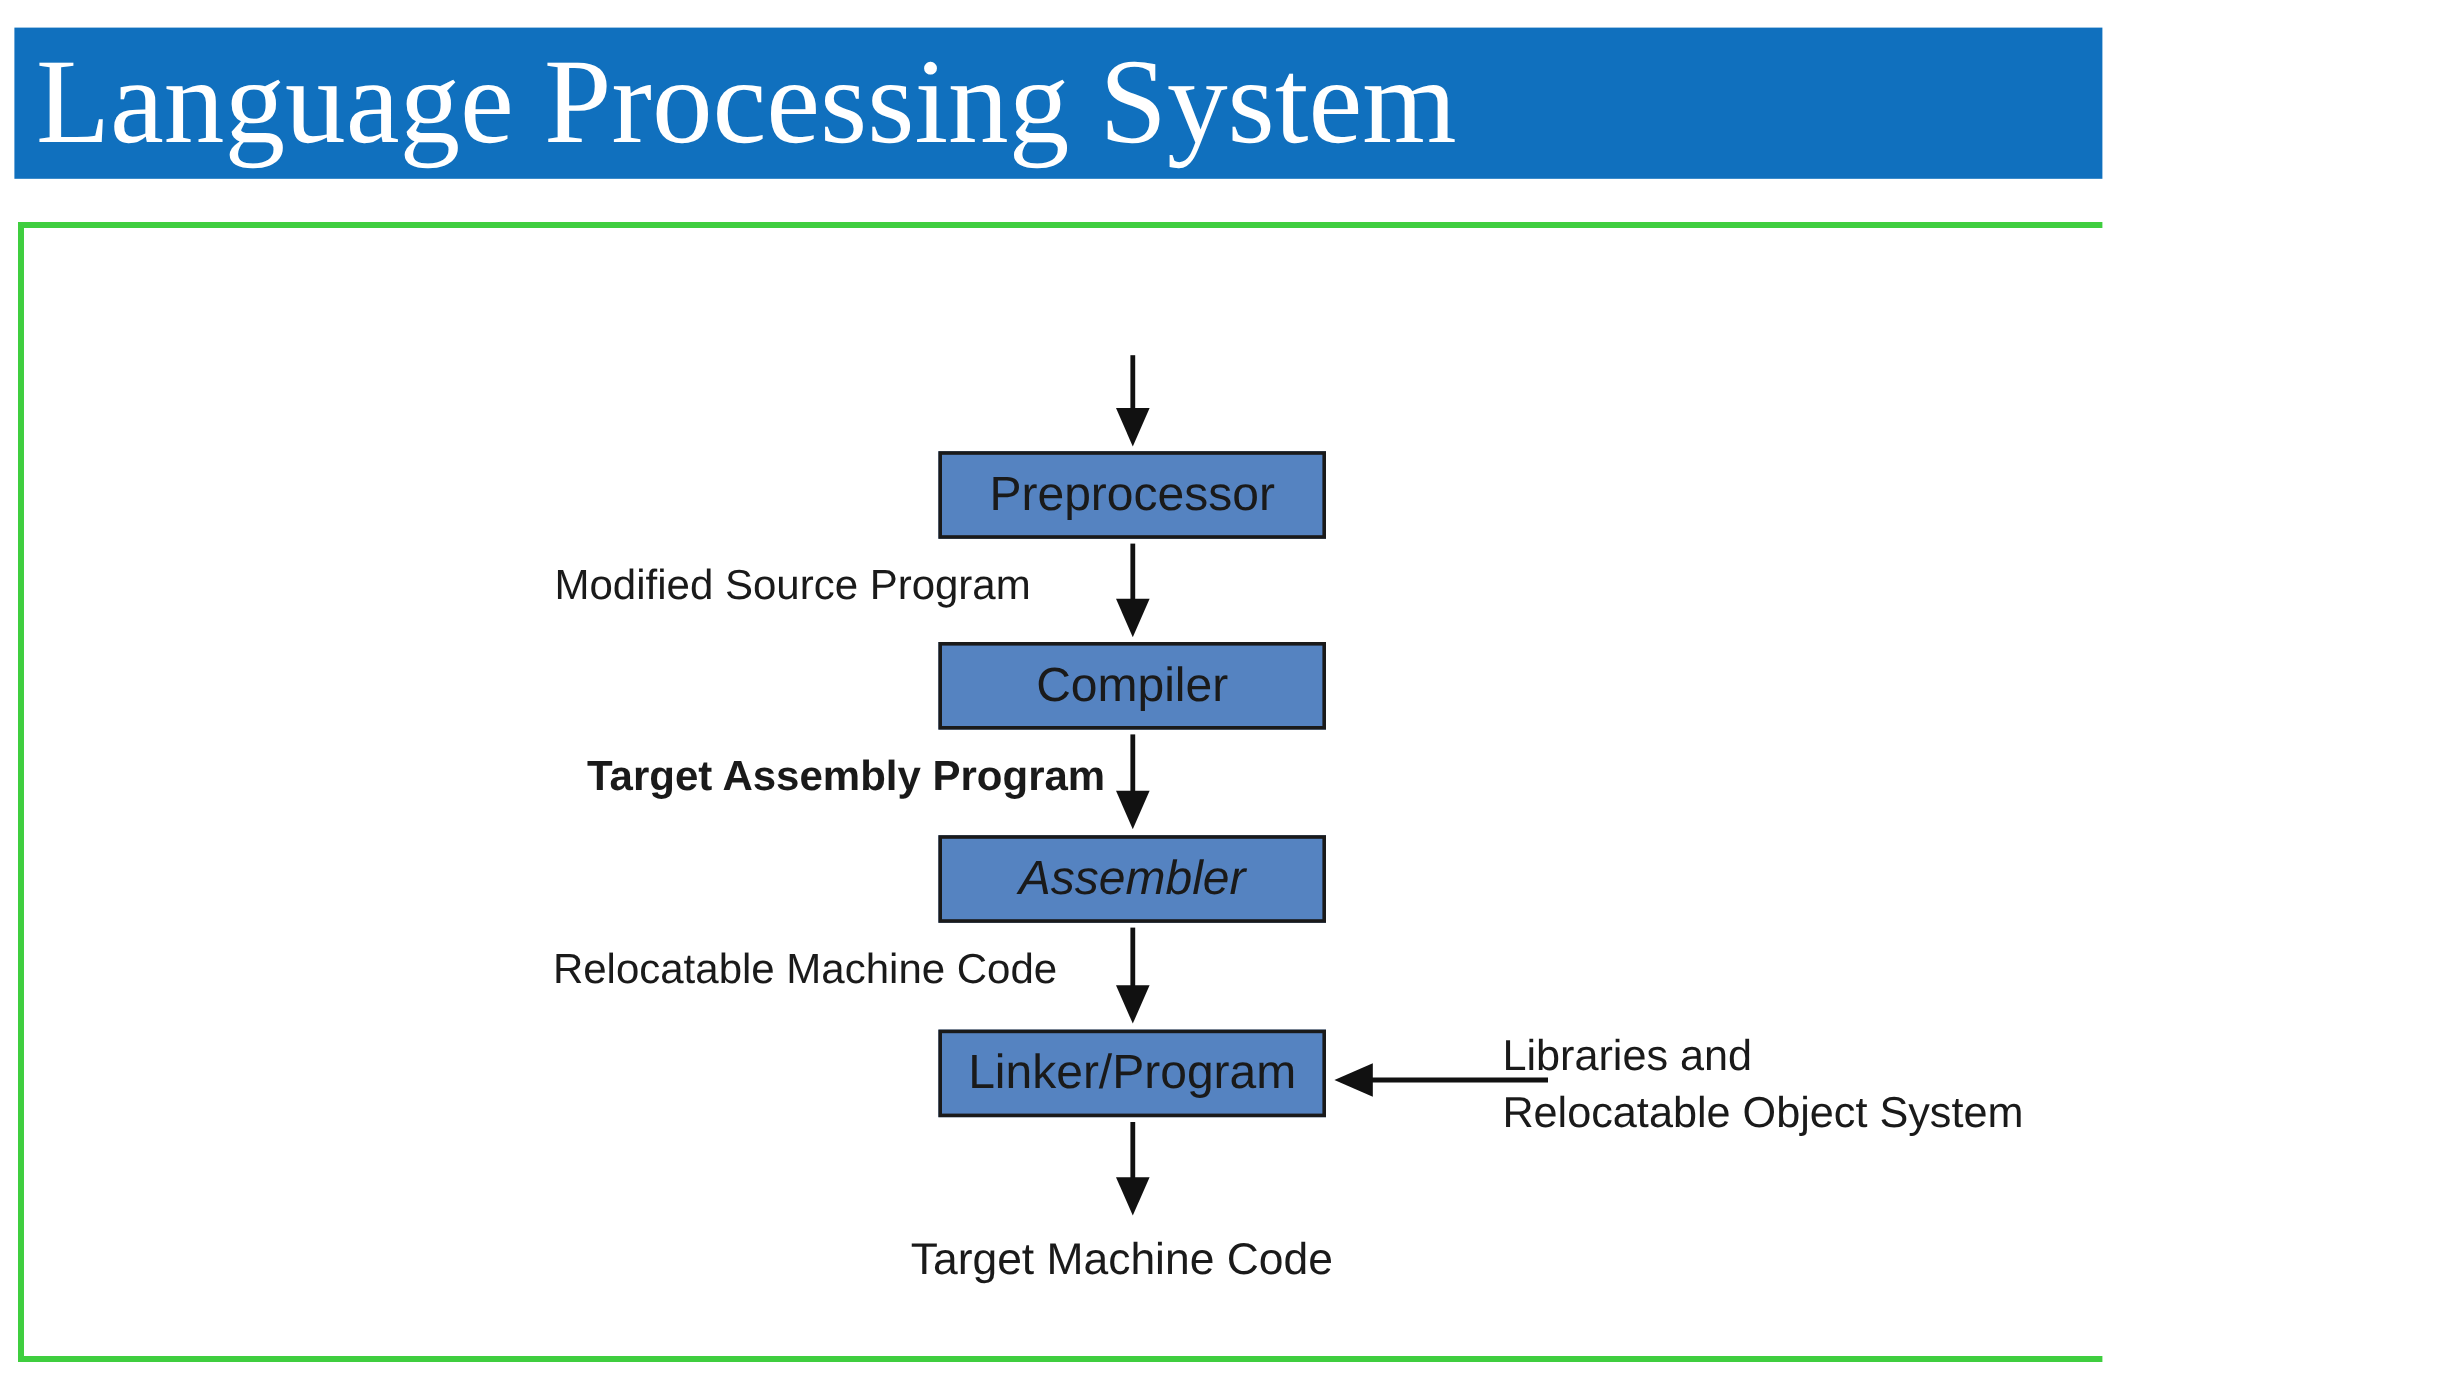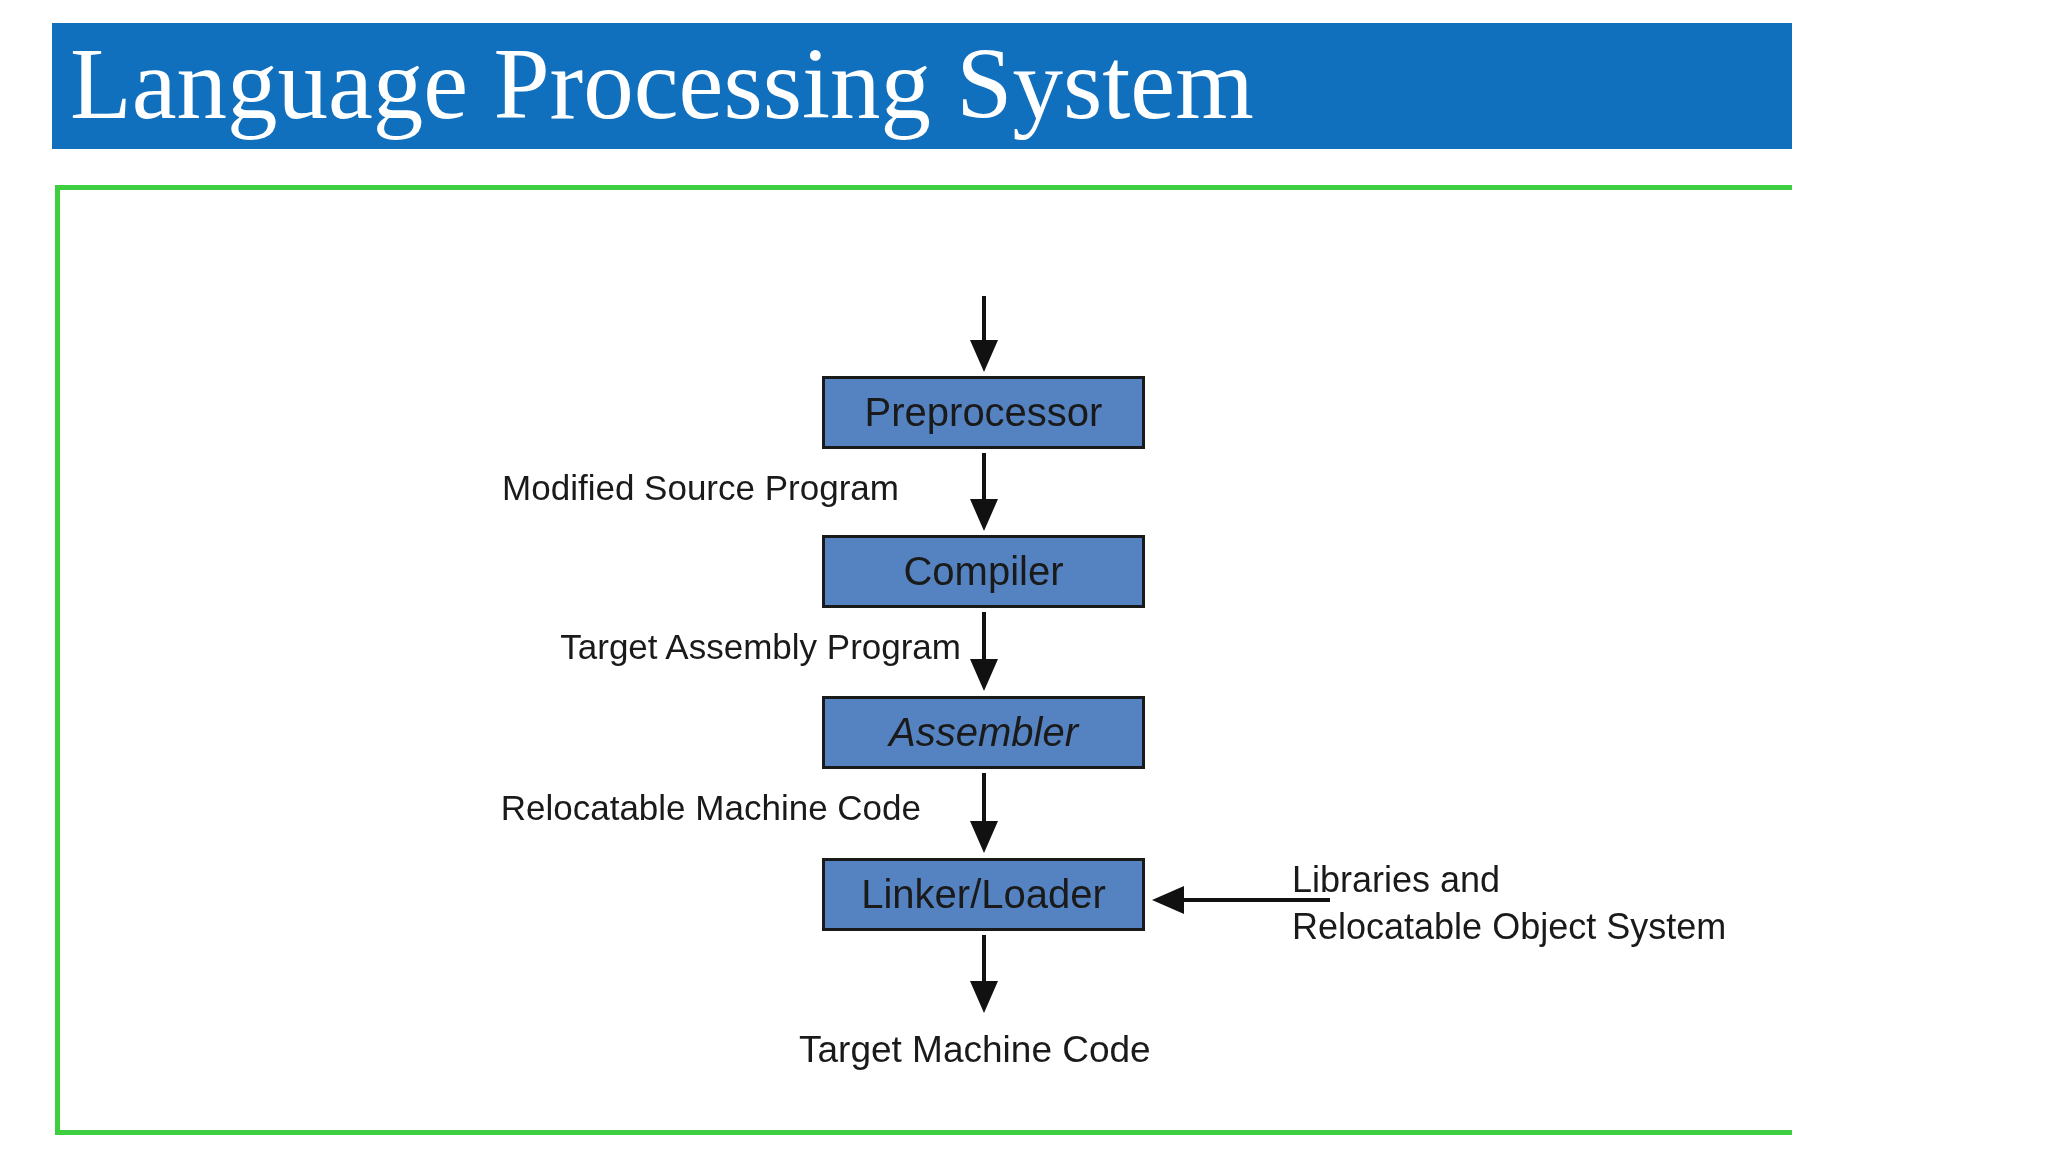--- a/index.html
+++ b/index.html
@@ -13,21 +13,20 @@
   body{
     background:var(--background);
     font-family:"Liberation Sans", sans-serif;
     color:var(--text);
   }
   .canvas{
     position:relative;
     width:1752px;height:1152px;
     background:var(--background);
     overflow:hidden;
-    margin-left:40px;
   }
   
   .titlebar{
     position:absolute;left:12px;top:23px;
     width:2018px;height:126px;
     background:var(--header-bg);
   }
   .titlebar h1{
     margin:0;
     padding-left:18px;
@@ -69,21 +68,21 @@
   
   .label{
     position:absolute;
     font-size:35px;
     line-height:44px;
     color:var(--text);
     white-space:nowrap;
   }
   .lbl-source{left:766px;width:400px;top:238px;text-align:center;}
   .lbl-modified{left:400px;width:521px;top:466px;text-align:center;}
-  .lbl-assembly{left:400px;width:521px;top:625px;text-align:right;}
+  .lbl-assembly{left:400px;width:521px;top:625px;text-align:right;font-weight:bold;}
   .lbl-reloc{left:400px;width:481px;top:786px;text-align:right;}
   .lbl-libs{left:1252px;width:420px;top:856px;text-align:left;font-size:36px;line-height:47px;}
   .lbl-libs span{display:block;}
   .lbl-output{left:759px;width:400px;top:1028px;text-align:left;font-size:37px;}
 </style>
 </head>
 <body>
 
 <div class="canvas">
 
@@ -120,21 +119,21 @@
   <div class="label lbl-modified">Modified Source Program</div>
 
   <div class="node node-compiler">Compiler</div>
 
   <div class="label lbl-assembly">Target Assembly Program</div>
 
   <div class="node node-assembler">Assembler</div>
 
   <div class="label lbl-reloc">Relocatable Machine Code</div>
 
-  <div class="node node-linker">Linker/Loader</div>
+  <div class="node node-linker">Linker/Program</div>
 
   <div class="label lbl-libs">
     <span>Libraries and</span>
     <span>Relocatable Object System</span>
   </div>
 
   <div class="label lbl-output">Target Machine Code</div>
 
 </div>
 

